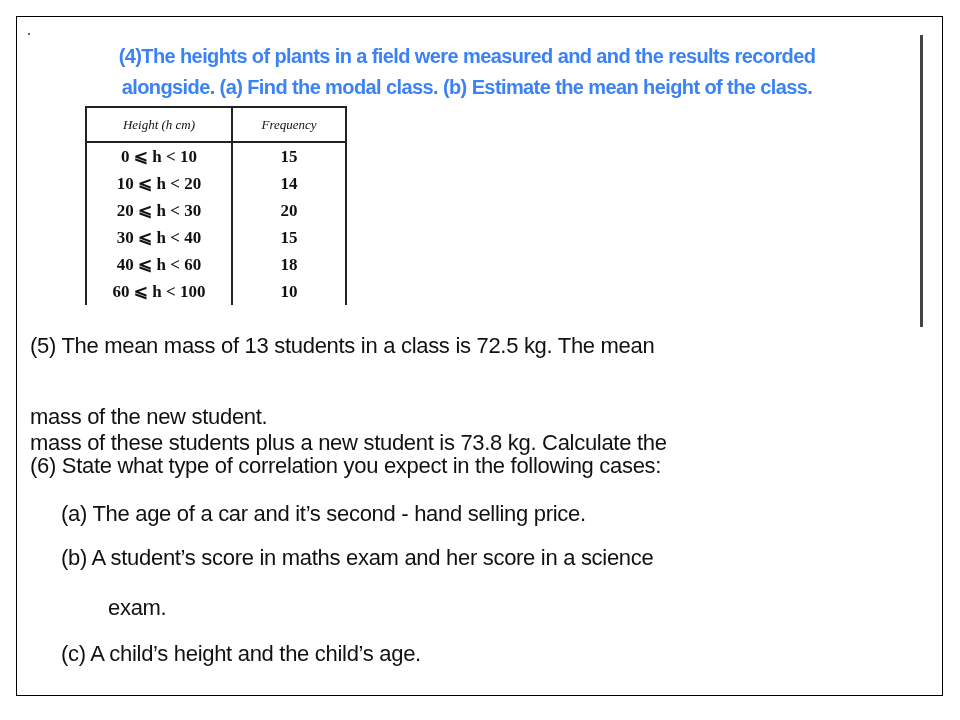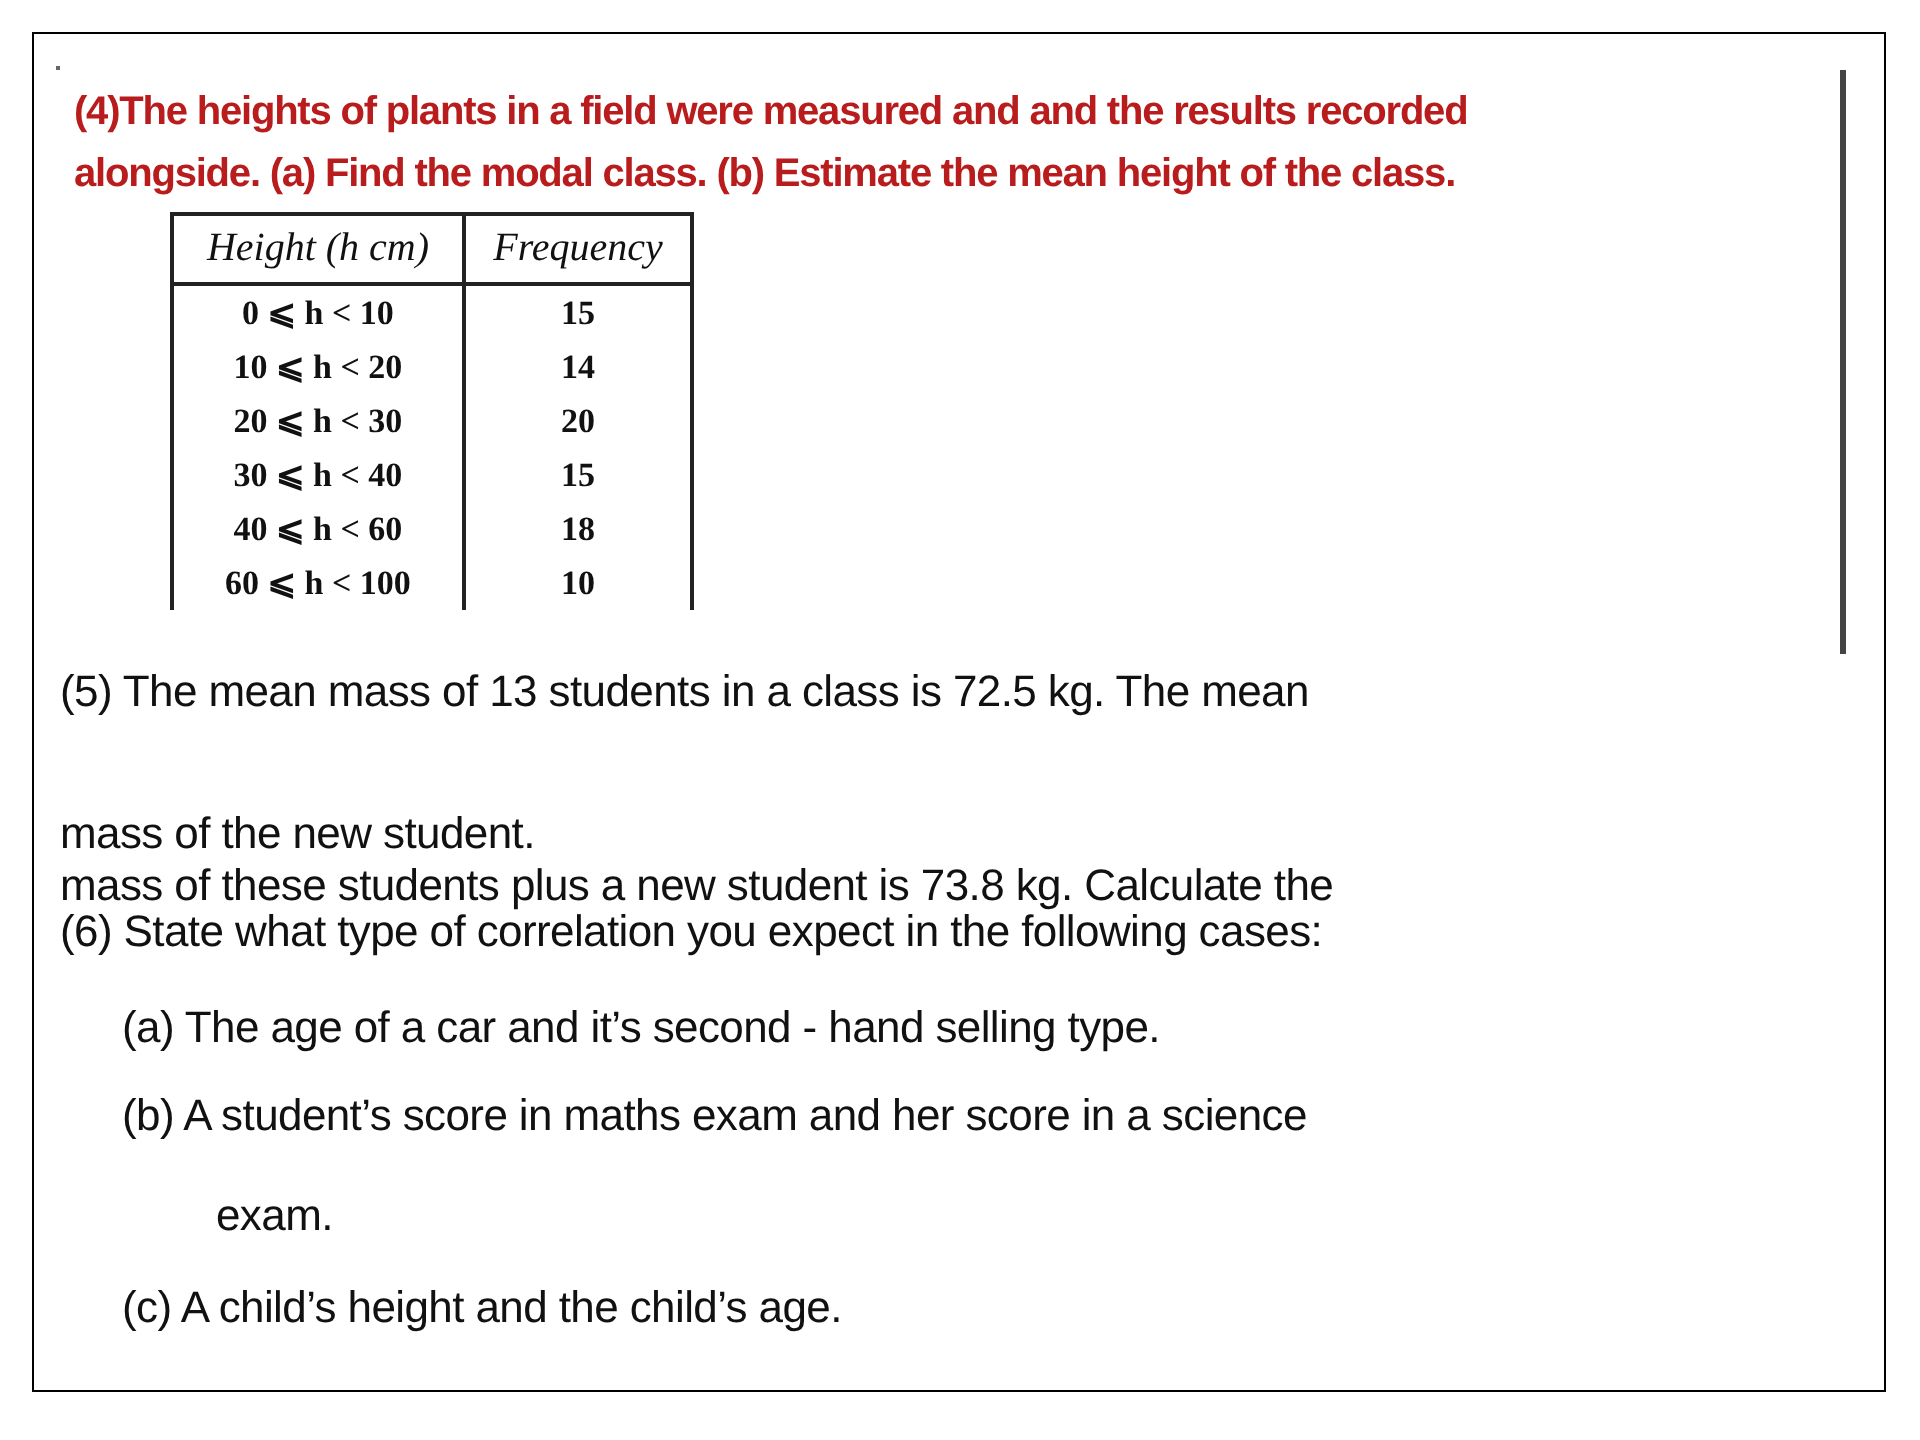--- a/index.html
+++ b/index.html
@@ -1,24 +1,24 @@
 <!DOCTYPE html>
 <html><head>
 <meta charset="utf-8">
 <style>
   html, body { margin:0; padding:0; background:#ffffff; }
   body { width:960px; height:720px; position:relative; overflow:hidden; font-family:"Liberation Sans", sans-serif; color:#111; }
   .frame { position:absolute; left:16px; top:16px; width:927px; height:680px; border:1px solid #000; box-sizing:border-box; background:#fff; }
   .dot { position:absolute; left:28px; top:33px; width:2px; height:2px; background:#666; }
   .vline { position:absolute; left:920px; top:35px; width:3px; height:292px; background:#444; }
-  .q4-text { position:absolute; left:37px; top:41px; width:860px; font-family:"Liberation Sans", sans-serif; font-weight:bold; font-size:20px; line-height:31px; letter-spacing:-0.6px; color:#b91c1c; }
+  .q4-text { position:absolute; left:37px; top:41px; width:860px; font-family:"Liberation Sans", sans-serif; font-weight:bold; font-size:20px; line-height:31px; letter-spacing:-0.6px; color:#3b82f6;text-align:center; }
   .q4-text div { white-space:nowrap; }
   .freq-table { position:absolute; left:85px; top:106px; border-collapse:collapse; font-family:"Liberation Serif", serif; font-size:18px; }
   .freq-table th, .freq-table td { border-left:2px solid #222; border-right:2px solid #222; padding:0; text-align:center; }
-  .freq-table th { font-style:italic; font-weight:normal; height:33px; border-top:2px solid #222; border-bottom:2px solid #222; font-size:20px;margin-left:21px; }
+  .freq-table th { font-style:italic; font-weight:normal; height:33px; border-top:2px solid #222; border-bottom:2px solid #222; font-size:13px;margin-left:21px; }
   .freq-table td { height:27px; font-weight:bold; font-size:17px;margin-left:48px; }
   .col-h { width:144px; }
   .col-f { width:112px; }
   .body-text { position:absolute; left:30px; font-family:"Liberation Sans", sans-serif; font-size:22px; color:#111; white-space:nowrap; letter-spacing:-0.3px;text-align:right; }
 </style>
 </head>
 <body>
 
 <div class="frame"></div>
 <div class="dot"></div>
@@ -62,16 +62,16 @@
       <td>10</td>
     </tr>
   </tbody>
 </table>
 
 <div class="body-text" style="top:333px;">(5) The mean mass of 13 students in a class is  72.5 kg. The mean</div>
 <div class="body-text" style="top:388px;margin-top:42px;">mass of these students plus a new student is 73.8 kg. Calculate the</div>
 <div class="body-text" style="top:404px;">mass of the new student.</div>
 
 <div class="body-text" style="top:453px;">(6) State what type of correlation you expect in the following cases:</div>
-<div class="body-text" style="top:501px; left:61px;">(a) The age of a car and it’s second - hand selling type.</div>
+<div class="body-text" style="top:501px; left:61px;">(a) The age of a car and it’s second - hand selling price.</div>
 <div class="body-text" style="top:545px; left:61px;">(b) A student’s score in maths exam and her score in a science</div>
 <div class="body-text" style="top:595px; left:108px;">exam.</div>
 <div class="body-text" style="top:641px; left:61px;">(c) A child’s height and the child’s age.</div>
 
 </body></html>

